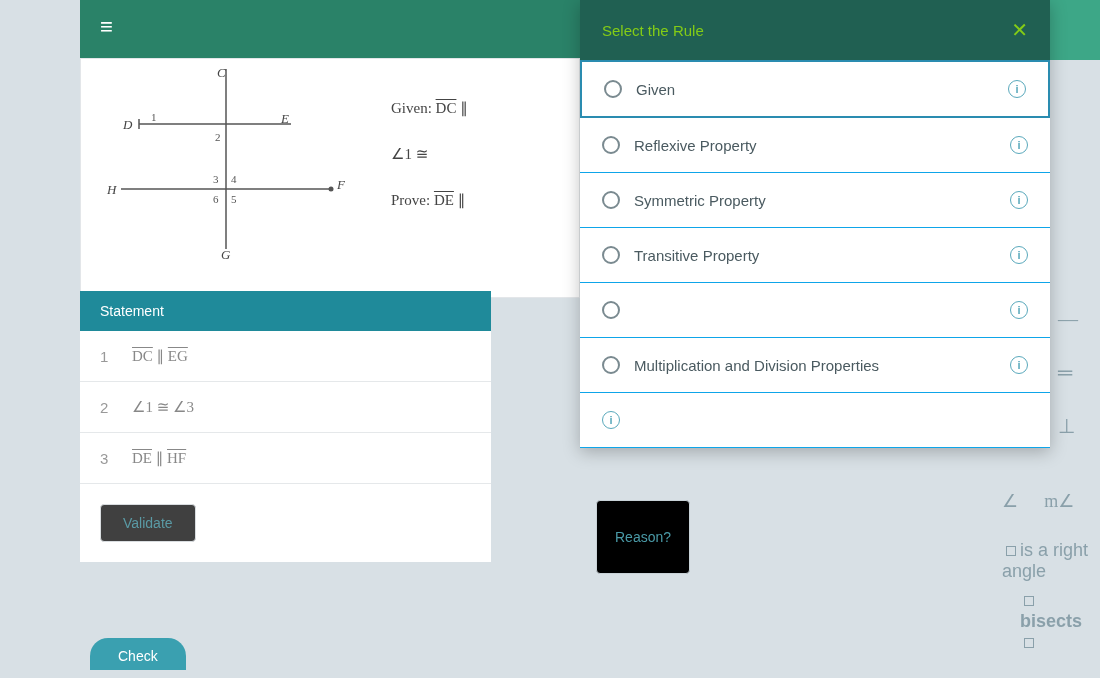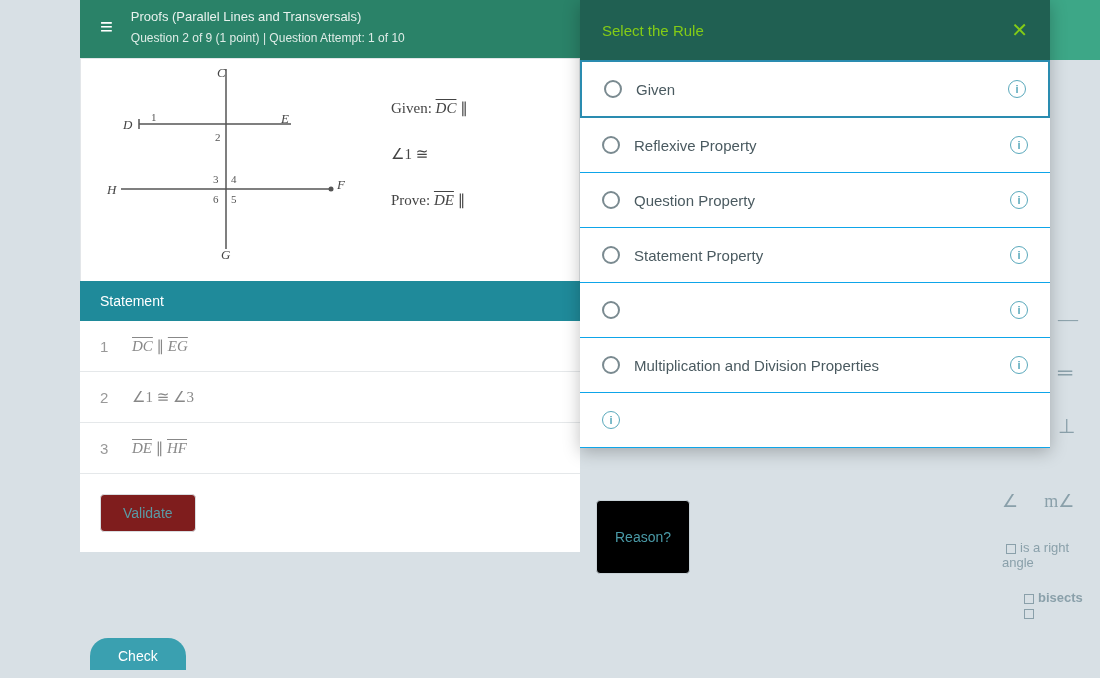--- a/index.html
+++ b/index.html
@@ -73,28 +73,27 @@
   }
   .given-prove {
     font-family: "Times New Roman", serif;
     font-size: 15px;
     color: #444;
     padding-top: 30px;
   }
   .given-prove .row { margin-bottom: 28px; white-space: nowrap;}
   .overline {
     text-decoration: overline;
-    font-style: italic;
   }
 
   .statement-section {
     position: absolute;
-    top: 281px;
+    top: 291px;
     left: 80px;
-    width: 500px;
+    width: 411px;
     background: #fff;
   }
   .statement-header {
     background: #1f8a9a;
     color: #fff;
     padding: 12px 20px;
     font-size: 14px;
   }
   .statement-row {
     padding: 16px 20px;
@@ -104,21 +103,21 @@
     gap: 18px;
     font-family: "Times New Roman", serif;
     color: #888;
     font-size: 15px;
   }
   .statement-row .num { color: #999; font-family: Arial; width: 14px;}
   .validate-btn {
     display: inline-block;
     margin: 20px 20px;
     padding: 10px 22px;
-    background: #7f1d1d;
+    background: #404040;
     border: 1px solid #d9dde0;
     border-radius: 4px;
     color: #5a9aa5;
     font-size: 14px;
     cursor: pointer;
   }
 
   .check-btn {
     position: absolute;
     bottom: 8px;
@@ -209,36 +208,32 @@
   }
   .sym-row {
     display: flex;
     gap: 20px;
     align-items: center;
     font-family: "Times New Roman", serif;
   }
   .right-text {
     position: absolute;
     color: #8aa0aa;
-    font-size: 13px;
+    font-size: 18px;
     left: 1002px;
   }
   .right-text .sq {
     display: inline-block; width: 10px; height: 10px; border: 1.5px solid #8aa0aa; vertical-align: middle; margin: 0 4px;
   }
 </style>
 </head>
 <body>
 
 <div class="header">
   <span class="menu-icon">≡</span>
-  <div class="header-text">
-    <div class="title">Proofs (Parallel Lines and Transversals)</div>
-    <div class="sub">Question 2 of 9 (1 point)  |  Question Attempt: 1 of 10</div>
-  </div>
 </div>
 <div class="right-header-strip"></div>
 
 <div class="problem-area">
   <div class="diagram">
     <svg width="260" height="200">
 
       <line x1="125" y1="0" x2="125" y2="180" stroke="#555" stroke-width="1.5"></line>
 
       <line x1="38" y1="55" x2="190" y2="55" stroke="#555" stroke-width="1.5"></line>
@@ -322,28 +317,28 @@
   <div class="rule-row">
     <div class="rule-left">
       <span class="radio"></span>
       <span>Reflexive Property</span>
     </div>
     <span class="info-icon">i</span>
   </div>
   <div class="rule-row">
     <div class="rule-left">
       <span class="radio"></span>
-      <span>Question Property</span>
-    </div>
-    <span class="info-icon">i</span>
-  </div>
-  <div class="rule-row">
-    <div class="rule-left">
-      <span class="radio"></span>
-      <span>Statement Property</span>
+      <span>Symmetric Property</span>
+    </div>
+    <span class="info-icon">i</span>
+  </div>
+  <div class="rule-row">
+    <div class="rule-left">
+      <span class="radio"></span>
+      <span>Transitive Property</span>
     </div>
     <span class="info-icon">i</span>
   </div>
   <div class="rule-row">
     <div class="rule-left">
       <span class="radio"></span>
     </div>
     <span class="info-icon">i</span>
   </div>
   <div class="rule-row">

